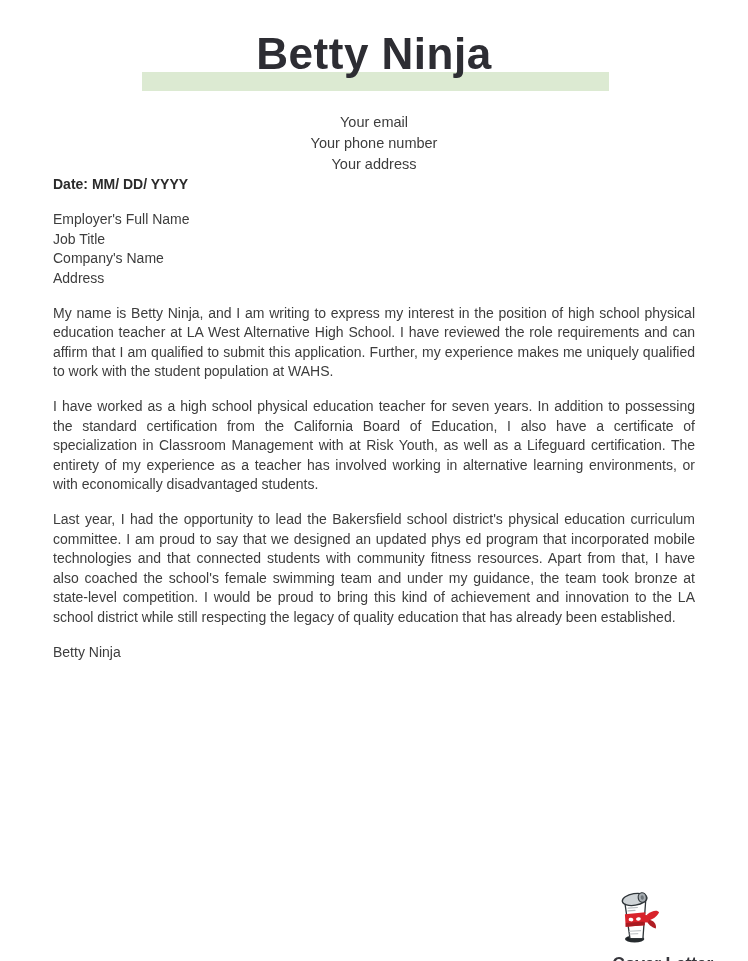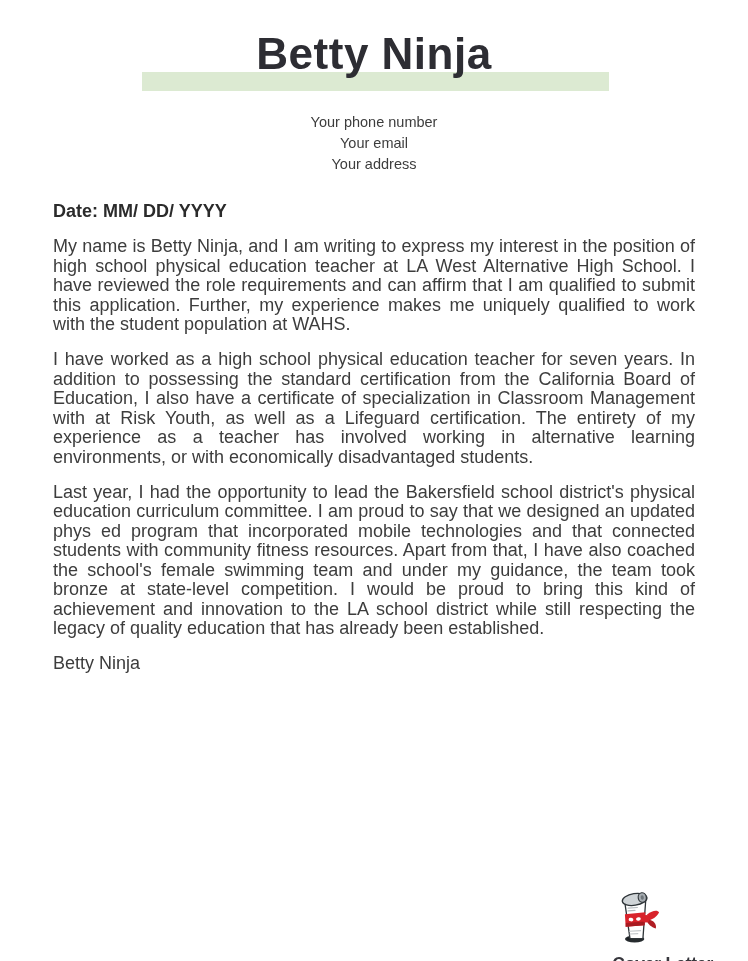--- a/index.html
+++ b/index.html
@@ -46,23 +46,22 @@
   .contact {
     margin-top: 21px;
     text-align: center;
     font-size: 14.5px;
     line-height: 21px;
     color: #3d3d3d;
   }
 
   
   .letter {
-    margin-top: 27px;
     padding: 0 53px;
-    font-size: 18px;
+    font-size: 14px;
     line-height: 19.5px;
     color: #3d3d3d;
   }
   .letter p { margin: 0 0 15.5px 0; }
   .date-line {
     font-weight: bold;
     color: #2b2b2b;
   }
   .paragraph { text-align: justify; }
   .closing { margin-bottom: 17px; }
@@ -89,28 +88,34 @@
 </style>
 </head>
 <body>
 
 <div class="header">
   <div class="highlight-bar"></div>
   <h1 class="title">Betty Ninja</h1>
 </div>
 
 <div class="contact">
+  <div>Your email</div>
   <div>Your phone number</div>
-  <div>Your email</div>
   <div>Your address</div>
 </div>
 
 <div class="letter">
   <p class="date-line">Date: MM/ DD/ YYYY</p>
 
+  <p class="recipient">
+    <span>Employer's Full Name</span><br>
+    <span>Job Title</span><br>
+    <span>Company's Name</span><br>
+    <span>Address</span>
+  </p>
 
 
   <p class="paragraph">My name is Betty Ninja, and I am writing to express my interest in the position of high school physical education teacher at LA West Alternative High School. I have reviewed the role requirements and can affirm that I am qualified to submit this application. Further, my experience makes me uniquely qualified to work with the student population at WAHS.</p>
   <p class="paragraph">I have worked as a high school physical education teacher for seven years. In addition to possessing the standard certification from the California Board of Education, I also have a certificate of specialization in Classroom Management with at Risk Youth, as well as a Lifeguard certification. The entirety of my experience as a teacher has involved working in alternative learning environments, or with economically disadvantaged students.</p>
   <p class="paragraph">Last year, I had the opportunity to lead the Bakersfield school district's physical education curriculum committee. I am proud to say that we designed an updated phys ed program that incorporated mobile technologies and that connected students with community fitness resources. Apart from that, I have also coached the school's female swimming team and under my guidance, the team took bronze at state-level competition. I would be proud to bring this kind of achievement and innovation to the LA school district while still respecting the legacy of quality education that has already been established.</p>
 
   <p class="signature">Betty Ninja</p>
 </div>
 
 <div class="brand-footer">

